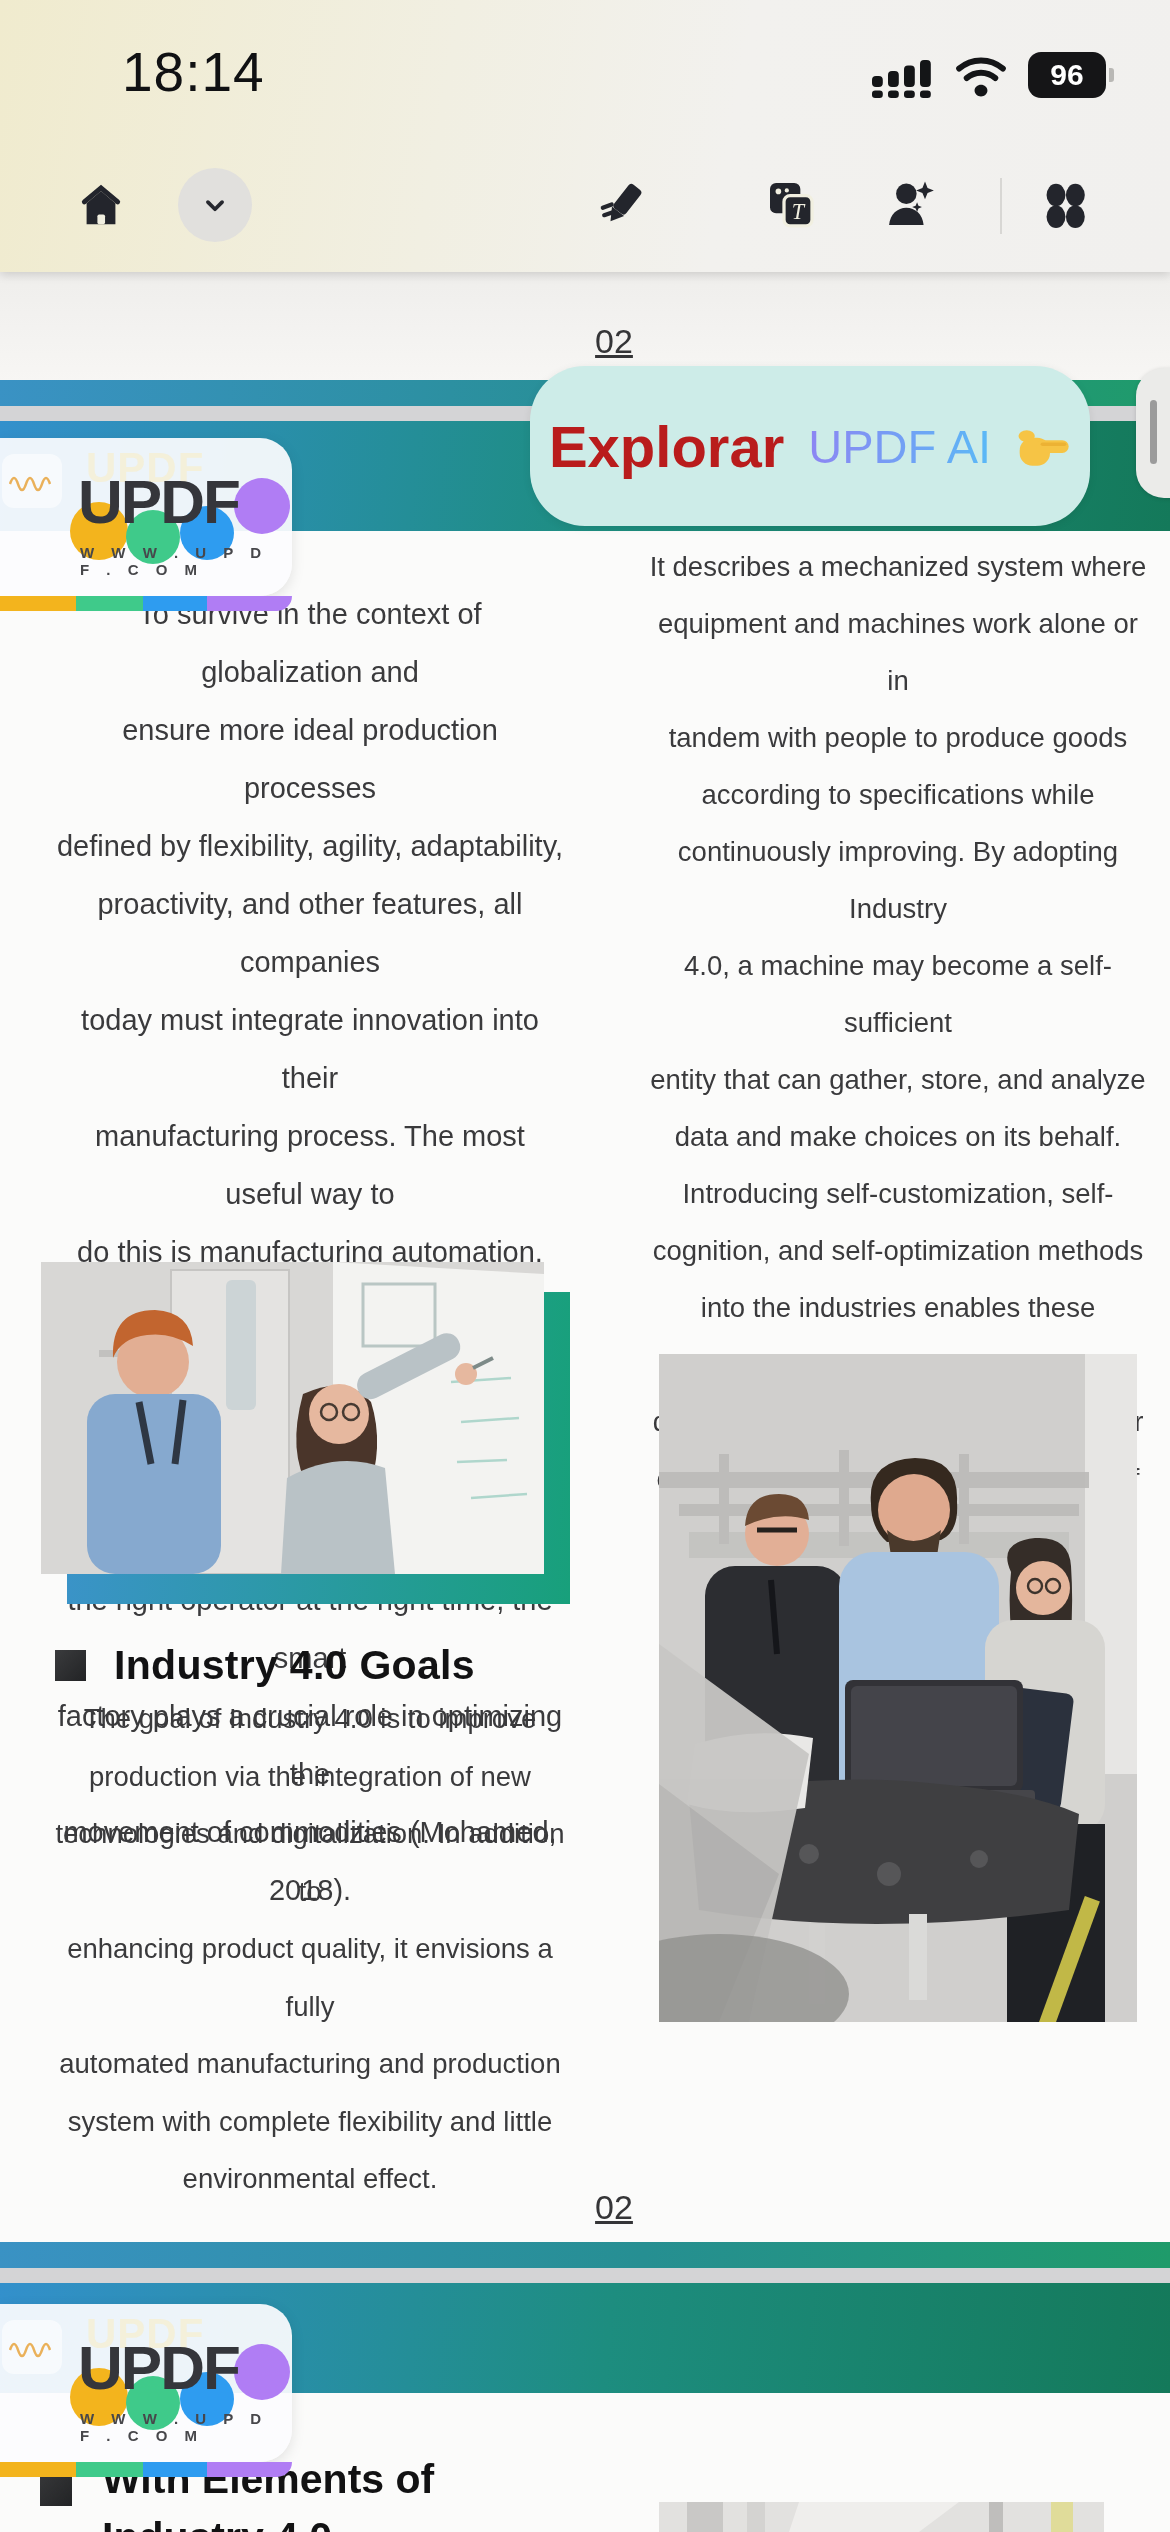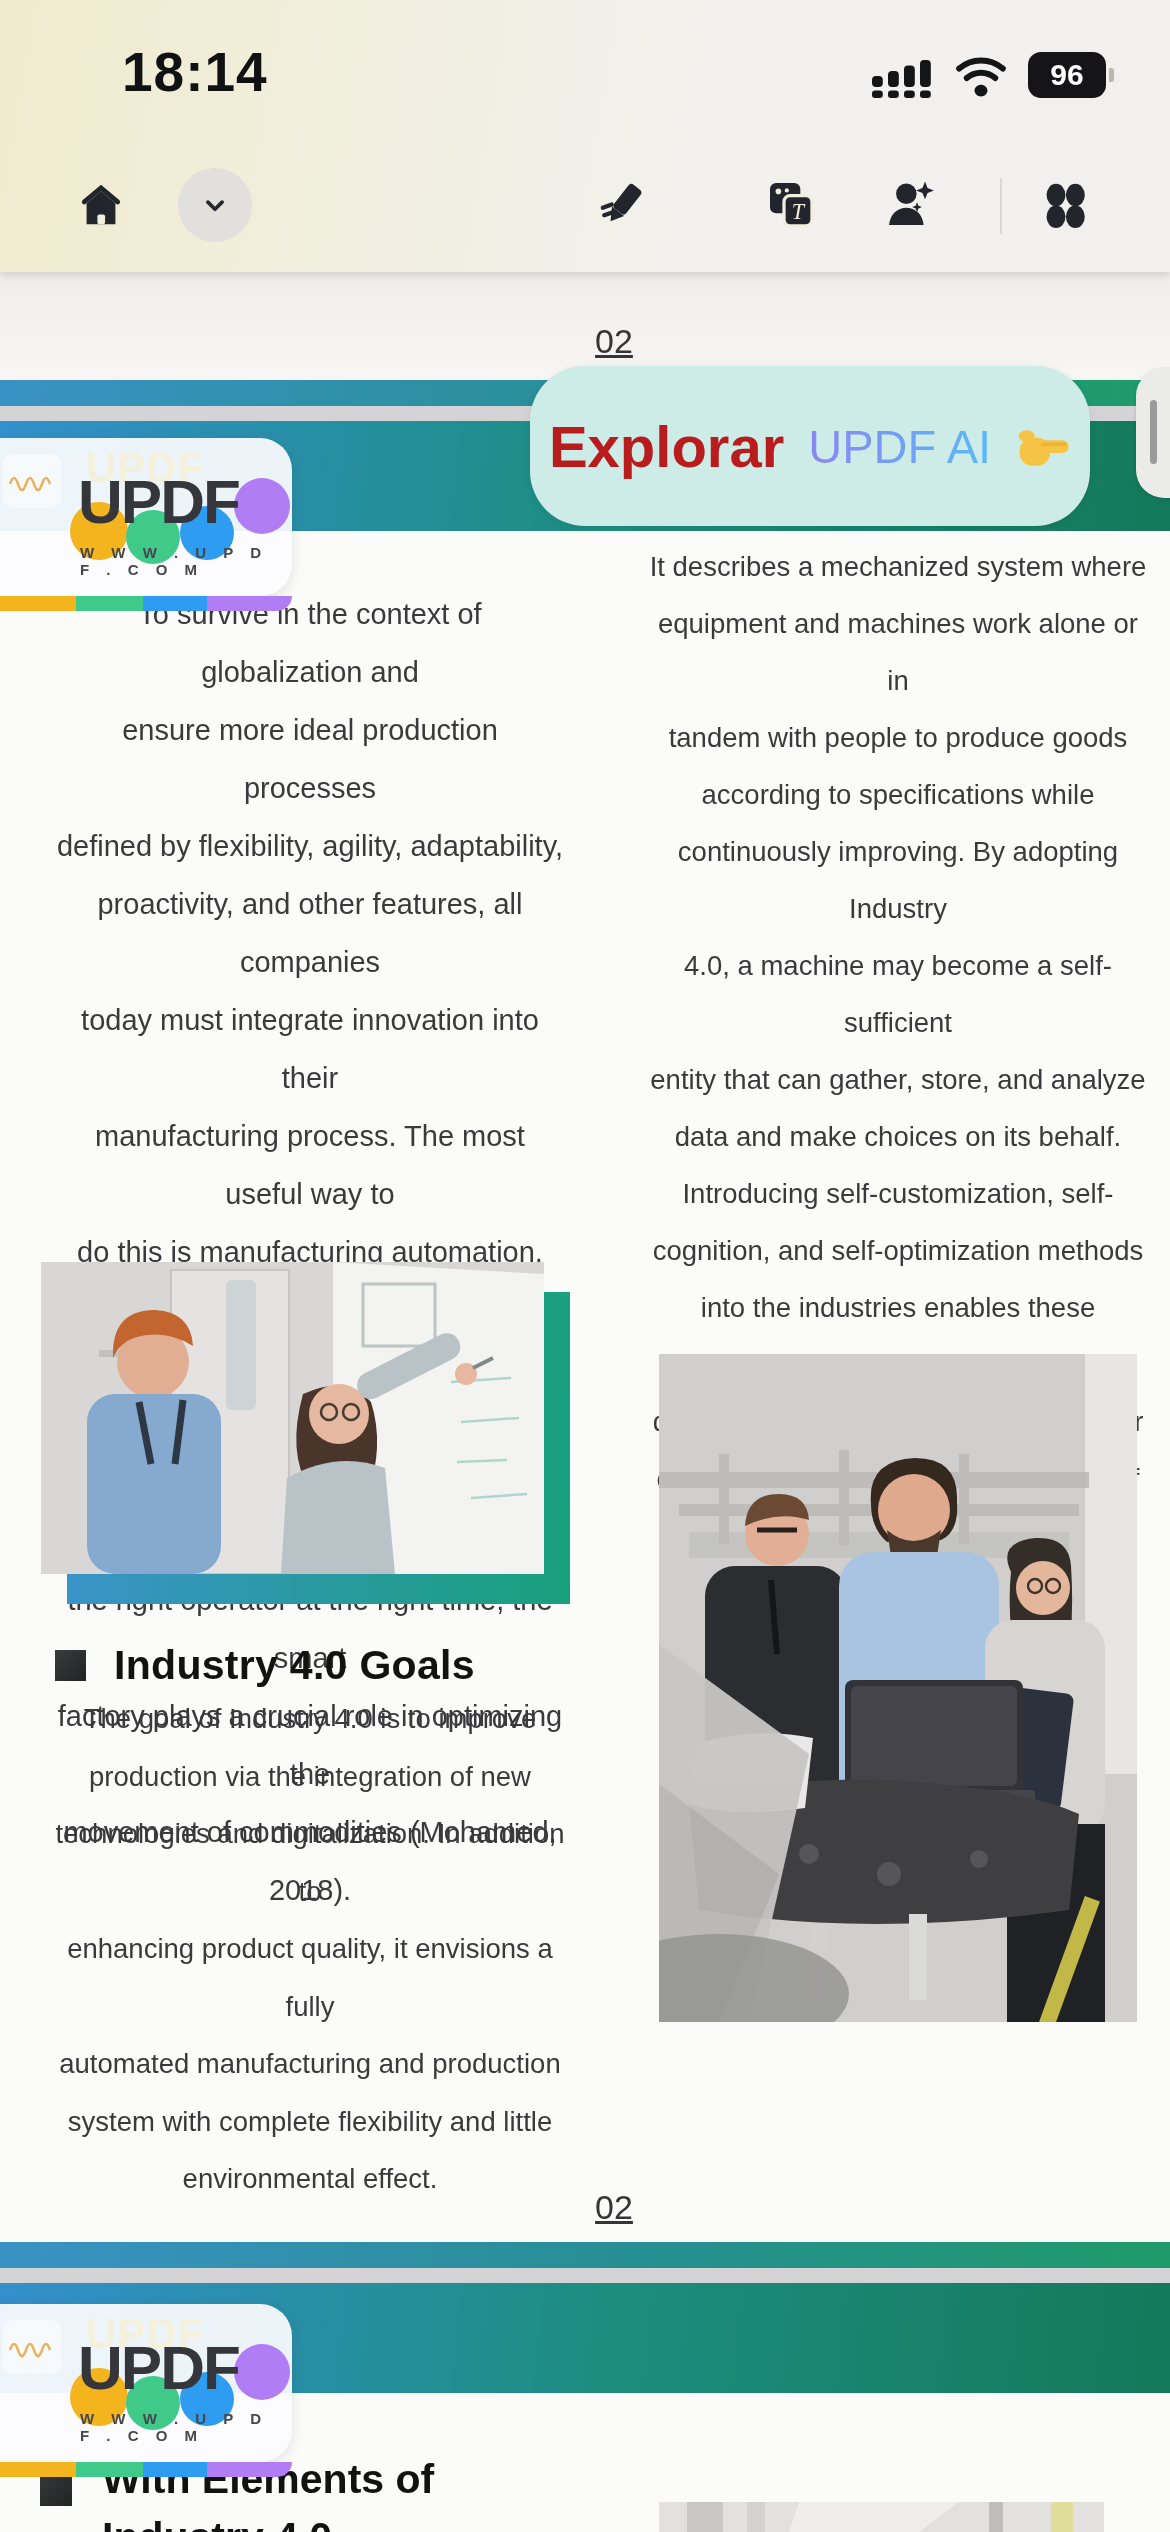--- a/index.html
+++ b/index.html
@@ -4,21 +4,21 @@
 <style>
   html,body{margin:0;padding:0;background:#888;}
   .screen{position:relative;width:1170px;height:2532px;overflow:hidden;background:#fbfbfa;
           font-family:"Liberation Sans","DejaVu Sans",sans-serif;margin:0 auto;}
   .abs{position:absolute;}
 
   
   .appbar{left:0;top:0;width:1170px;height:272px;
     background:linear-gradient(100deg,#f0ebce 0%,#f1efe2 38%,#f2f1ee 62%,#f1f0ee 100%);
     box-shadow:0 3px 9px rgba(0,0,0,.14);z-index:40;}
-  .time{left:122px;top:40px;font-size:55px;font-weight:700;color:#101113;letter-spacing:1px;}
+  .time{left:122px;top:40px;font-size:55px;font-weight:400;color:#101113;letter-spacing:1px;}
   .batt{left:1028px;top:52px;width:78px;height:46px;background:#151517;border-radius:13px;
         color:#fff;font-size:30px;font-weight:700;display:flex;align-items:center;justify-content:center;}
   .batt:after{content:"";position:absolute;right:-8px;top:16px;width:5px;height:14px;background:#b9b8b5;border-radius:0 3px 3px 0;}
   .circle-btn{left:178px;top:168px;width:74px;height:74px;border-radius:50%;background:#e1e0dd;
         display:flex;align-items:center;justify-content:center;}
   .tooldiv{left:1000px;top:178px;width:2px;height:56px;background:#d8d7d4;}
 
   
   .gapstrip{left:0;top:272px;width:1170px;height:110px;background:linear-gradient(#efeeec,#f7f6f4);}
   .pagenum{width:120px;text-align:center;font-size:34px;color:#353537;font-weight:500;text-decoration:underline;}

